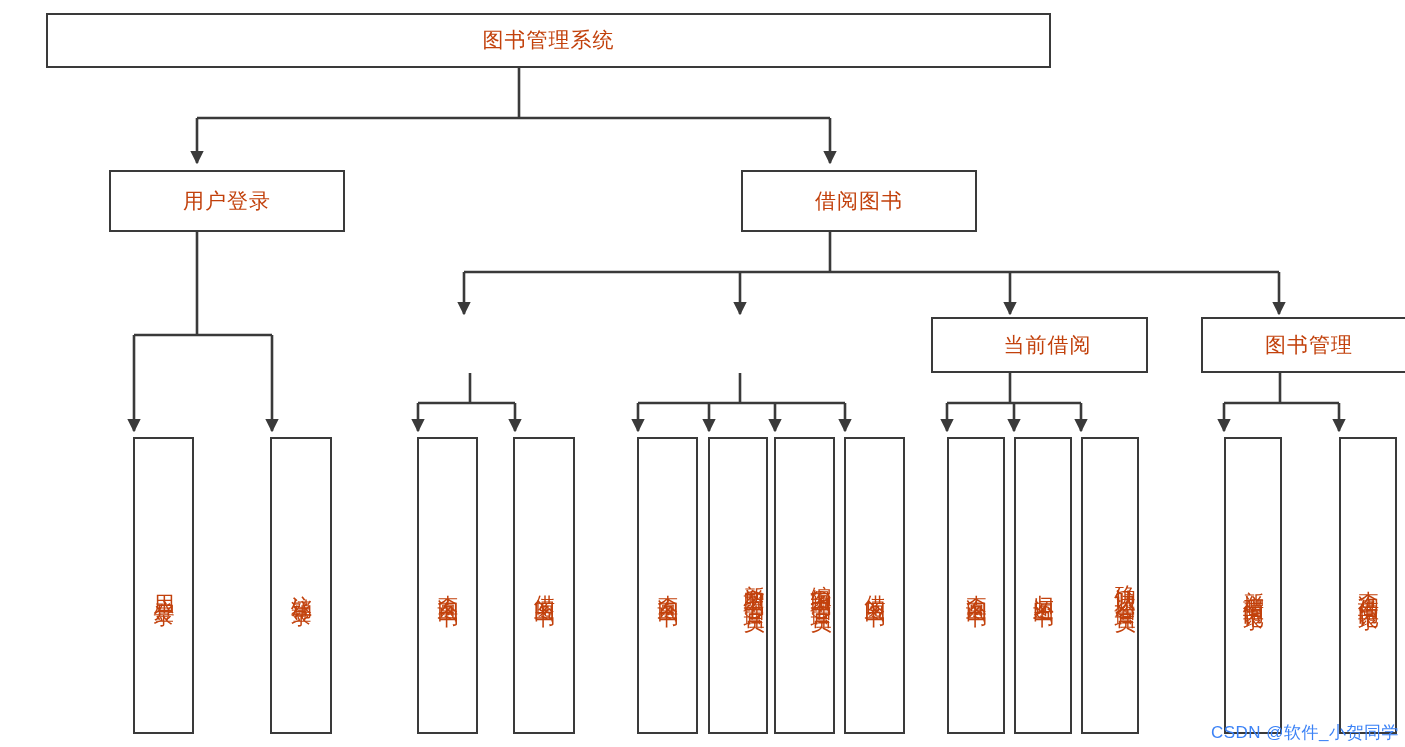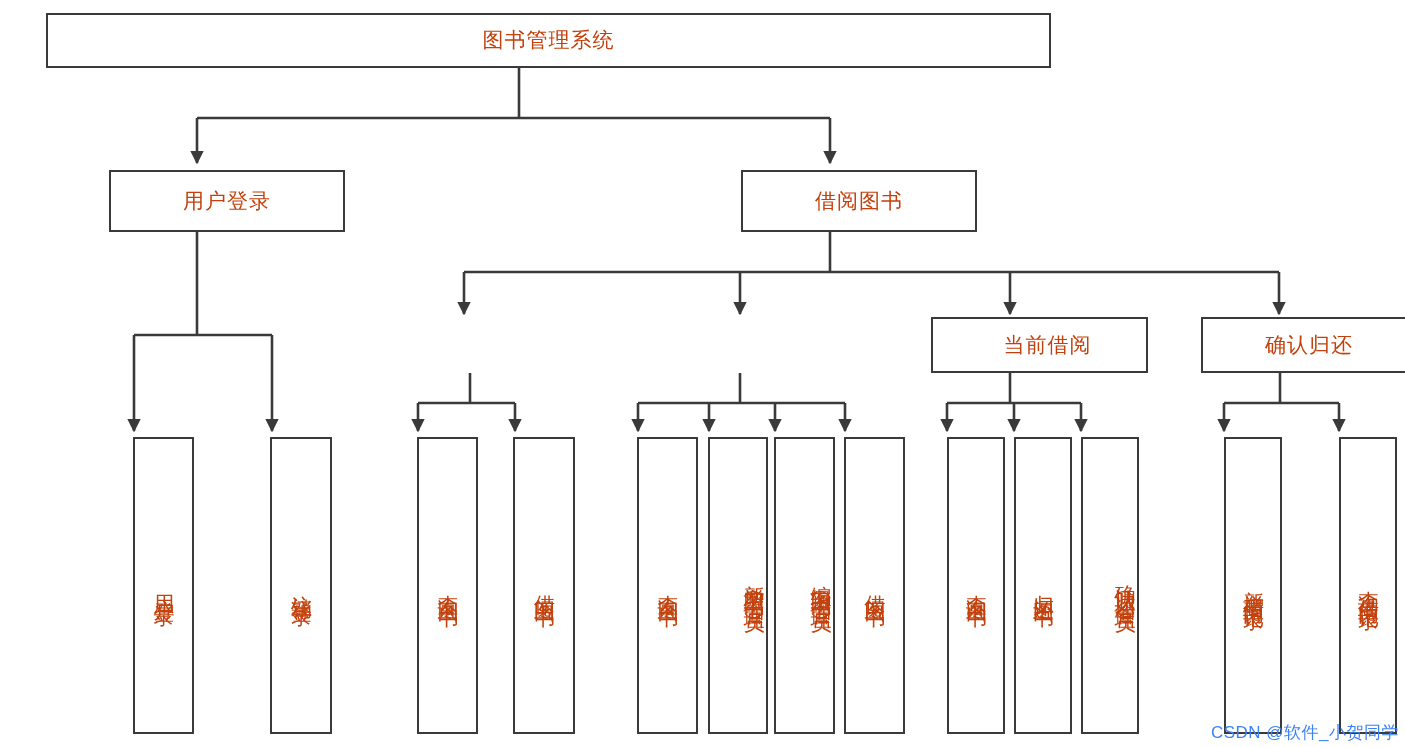--- a/index.html
+++ b/index.html
@@ -133,21 +133,21 @@
     <span class="label">用户登录</span>
   </div>
   <div class="node h" style="left:712px; top:170px; width:236px; height:62px;">
     <span class="label">借阅图书</span>
   </div>
 
   <div class="node h" style="left:902px; top:317px; width:217px; height:56px;padding-left:16px;">
     <span class="label">当前借阅</span>
   </div>
   <div class="node h" style="left:1172px; top:317px; width:216px; height:56px;">
-    <span class="label">确认归还</span>
+    <span class="label">图书管理</span>
   </div>
 
   <div class="node v" style="left:104px; top:437px; width:61px; height:297px;">
     <span class="label">用户登录</span>
   </div>
   <div class="node v" style="left:241px; top:437px; width:62px; height:297px;">
     <span class="label">注销登录</span>
   </div>
 
   <div class="node v" style="left:388px; top:437px; width:61px; height:297px;">

